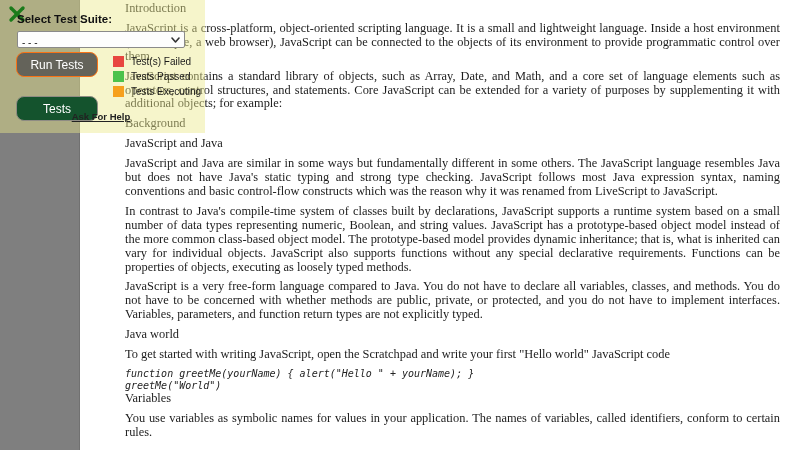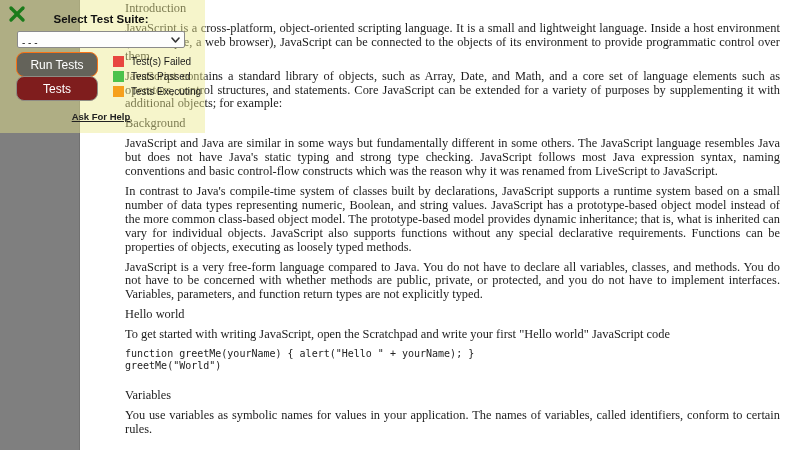--- a/index.html
+++ b/index.html
@@ -16,76 +16,77 @@
     padding: 2px 20px 0 45px;
     color: #1c1c1c; font-size: 12.4px; line-height: 13.9px;
   }
   .content .para { text-align: justify; margin-bottom: 6px; }
   .content .doc-heading { margin-bottom: 6px; }
   .content .codeline {
     font-family: "DejaVu Sans Mono", monospace;
     font-size: 10px; line-height: 12px; color: #222; white-space: pre;
     text-align: left;
   }
-  .content .codeblock { margin-bottom: 17px; }
+  .content .codeblock { margin-bottom: 0; font-style: italic; }
 
   
   .panel {
     position: absolute; left: 0; top: 0; width: 205px; height: 133px;
     background: rgba(236, 232, 140, 0.45);
     font-family: "Liberation Sans", sans-serif;
     z-index: 5;
   }
   .close-btn { position: absolute; left: 8px; top: 5px; width: 18px; height: 18px; cursor: pointer; }
   .panel-title {
     position: absolute; left: 17px; top: 13px; width: 168px;
-    text-align: center; font-size: 11.5px; font-weight: 600; color: #111;
+    font-size: 11.5px; font-weight: 600; color: #111;
   }
   .select-wrap {
     position: absolute; left: 17px; top: 31px; width: 168px; height: 17px;
     background: #fdfdfd; border: 1px solid #8a8a8a; border-radius: 2px;
   }
   .select-wrap select {
     width: 100%; height: 100%; border: none; background: transparent;
     font-family: "Liberation Sans", sans-serif; font-size: 10px; color: #222;
     padding-left: 4px; appearance: none; -webkit-appearance: none; outline: none;
   }
   .select-chevron { position: absolute; right: 4px; top: 4px; pointer-events: none; }
   .btn {
     position: absolute; left: 16px; width: 82px; height: 25px;
     border-radius: 8px; color: #ffffff; font-size: 12px;
     font-family: "Liberation Sans", sans-serif;
     display: flex; align-items: center; justify-content: center; cursor: pointer;
   }
   .btn-run { top: 52px; background: #64635a; border: 1px solid #f97316; }
-  .btn-tests { top: 76px; background: #7f1d1d; border: 1px solid #8f8c83; }
+  .btn-tests { top: 96px; background: #14532d; border: 1px solid #8f8c83; }
   .legend { position: absolute; left: 113px; top: 56px; }
   .legend-row { display: flex; align-items: center; height: 11px; margin-bottom: 4px; }
   .legend-swatch { width: 11px; height: 11px; margin-right: 7px; flex: none; }
   .legend-label { font-size: 10px; color: #1a1a1a; white-space: nowrap; }
   .help-link {
     position: absolute; left: 17px; top: 111px; width: 168px; text-align: center;
     font-size: 9.5px; font-weight: 700; color: #222;
     text-decoration: underline; cursor: pointer;
   }
 </style>
 </head>
 <body>
 
 <div class="sidebar"></div>
 
 <div class="content">
   <div class="doc-heading">Introduction</div>
   <div class="para">JavaScript is a cross-platform, object-oriented scripting language. It is a small and lightweight language. Inside a host environment (for example, a web browser), JavaScript can be connected to the objects of its environment to provide programmatic control over them.</div>
   <div class="para">JavaScript contains a standard library of objects, such as Array, Date, and Math, and a core set of language elements such as operators, control structures, and statements. Core JavaScript can be extended for a variety of purposes by supplementing it with additional objects; for example:</div>
   <div class="doc-heading">Background</div>
+  <div class="doc-heading">JavaScript and Java</div>
   <div class="para">JavaScript and Java are similar in some ways but fundamentally different in some others. The JavaScript language resembles Java but does not have Java's static typing and strong type checking. JavaScript follows most Java expression syntax, naming conventions and basic control-flow constructs which was the reason why it was renamed from LiveScript to JavaScript.</div>
   <div class="para">In contrast to Java's compile-time system of classes built by declarations, JavaScript supports a runtime system based on a small number of data types representing numeric, Boolean, and string values. JavaScript has a prototype-based object model instead of the more common class-based object model. The prototype-based model provides dynamic inheritance; that is, what is inherited can vary for individual objects. JavaScript also supports functions without any special declarative requirements. Functions can be properties of objects, executing as loosely typed methods.</div>
   <div class="para">JavaScript is a very free-form language compared to Java. You do not have to declare all variables, classes, and methods. You do not have to be concerned with whether methods are public, private, or protected, and you do not have to implement interfaces. Variables, parameters, and function return types are not explicitly typed.</div>
-  <div class="doc-heading">Hello world</div>
+  <div class="doc-heading">Java world</div>
   <div class="para">To get started with writing JavaScript, open the Scratchpad and write your first "Hello world" JavaScript code</div>
   <div class="codeblock">
     <div class="codeline">function greetMe(yourName) { alert("Hello " + yourName); }</div>
     <div class="codeline">greetMe("World")</div>
   </div>
   <div class="doc-heading">Variables</div>
   <div class="para">You use variables as symbolic names for values in your application. The names of variables, called identifiers, conform to certain rules.</div>
 
 </div>
 

